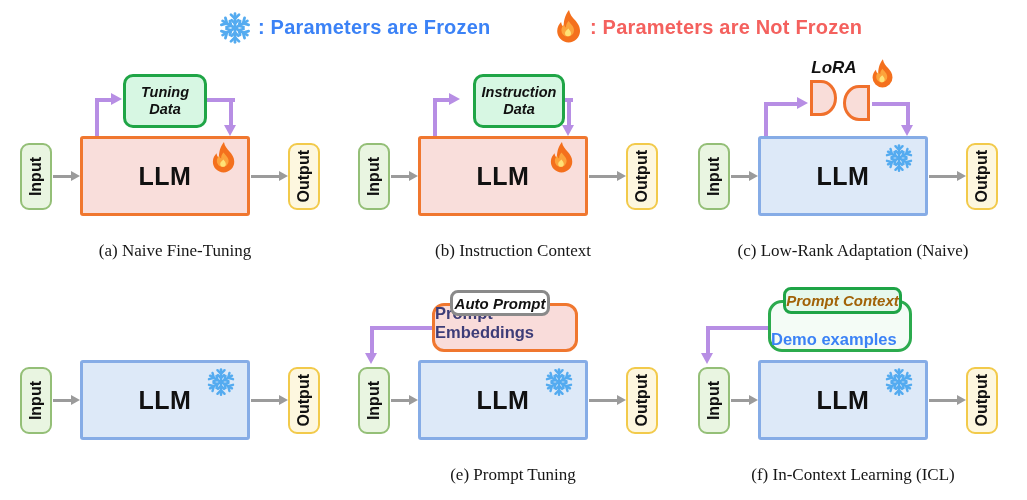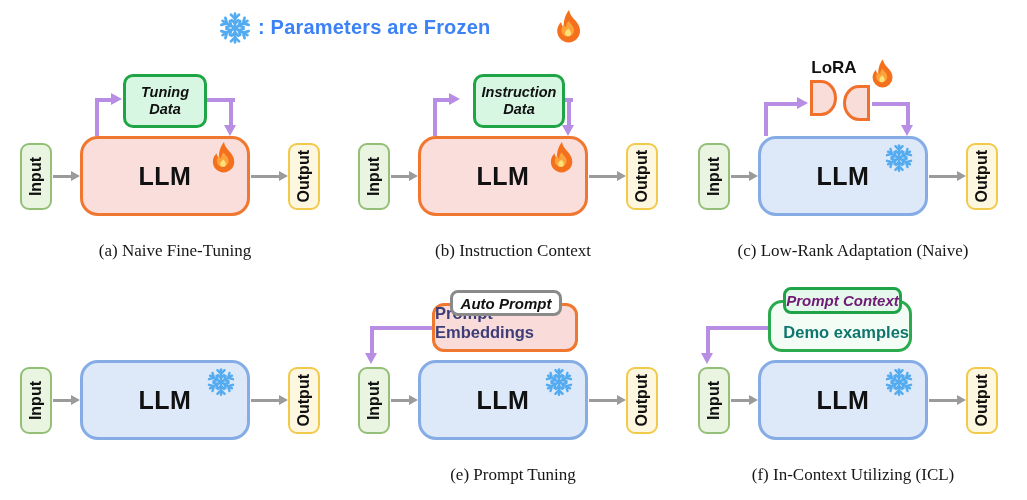--- a/index.html
+++ b/index.html
@@ -5,21 +5,21 @@
   html,body{margin:0;padding:0;background:#ffffff;}
   #frame{position:relative;width:1027px;height:500px;background:#fff;overflow:hidden;
          font-family:"Liberation Sans",sans-serif;}
   
   .legend-text{position:absolute;font-weight:bold;font-size:20px;letter-spacing:.2px;}
   
   .panel{position:absolute;width:330px;height:215px;}
   .caption{position:absolute;left:0;top:183px;width:330px;text-align:center;
            font-family:"Liberation Serif",serif;font-size:17px;color:#161616;}
   
-  .llm{position:absolute;left:70px;top:78px;width:170px;height:80px;border-radius:18px;
+  .llm{position:absolute;left:70px;top:78px;width:170px;height:80px;border-radius:3px;
        display:flex;align-items:center;justify-content:center;box-sizing:border-box;}
   .llm.tuned{background:#f9dedb;border:3px solid #f0772f;}
   .llm.frozen{background:#dde9f8;border:3px solid #86ace6;}
   .llmtext{font-size:25px;font-weight:bold;color:#111;letter-spacing:.5px;}
   
   .iobox{position:absolute;width:32px;height:67px;box-sizing:border-box;border-radius:9px;
          display:flex;align-items:center;justify-content:center;}
   .iobox.input{background:#e9f5e1;border:2.5px solid #94bf77;}
   .iobox.output{background:#fdf7df;border:2.5px solid #f2ca4b;}
   .vtext{writing-mode:vertical-rl;transform:rotate(180deg);font-size:16px;font-weight:bold;color:#111;}
@@ -35,39 +35,39 @@
   .pline{position:absolute;background:#b78ee4;}
   .phead-right{position:absolute;width:0;height:0;border-left:11px solid #b78ee4;
          border-top:6.5px solid transparent;border-bottom:6.5px solid transparent;}
   .phead-down{position:absolute;width:0;height:0;border-top:11px solid #b78ee4;
          border-left:6.5px solid transparent;border-right:6.5px solid transparent;}
   
   .lora-left{position:absolute;width:27px;height:36px;background:#f9ddd9;box-sizing:border-box;
              border:3.5px solid #f0702c;border-radius:0 16px 16px 0 / 0 50% 50% 0;}
   .lora-right{position:absolute;width:27px;height:36px;background:#f9ddd9;box-sizing:border-box;
              border:3.5px solid #f0702c;border-radius:16px 0 0 16px / 50% 0 0 50%;}
-  .lora-label{position:absolute;font-weight:bold;font-size:17px;color:#111;text-align:center;}
+  .lora-label{position:absolute;font-style:italic;font-weight:bold;font-size:17px;color:#111;text-align:center;}
   
   .pe-box{position:absolute;left:84px;top:21px;width:146px;height:49px;box-sizing:border-box;
           background:#f9dcda;border:3px solid #f0772f;border-radius:12px;
           display:flex;align-items:flex-end;justify-content:center;padding-bottom:7px;
           font-size:16.5px;font-weight:bold;color:#3d3d78;}
-  .ap-box{position:absolute;left:102px;top:8px;width:112px;height:26px;box-sizing:border-box;
+  .ap-box{position:absolute;left:102px;top:8px;width:100px;height:26px;box-sizing:border-box;
           background:#ffffff;border:3px solid #8a8a8a;border-radius:8px;z-index:3;
           display:flex;align-items:center;justify-content:center;
           font-size:15px;font-weight:bold;font-style:italic;color:#111;}
   
   .demo-box{position:absolute;left:80px;top:18px;width:144px;height:52px;box-sizing:border-box;
           background:#f4fcf6;border:3px solid #2cab4e;border-radius:14px;
-          display:flex;align-items:flex-end;justify-content:flex-end;padding-bottom:7px;
-          font-size:16.5px;font-weight:600;color:#0f766e;}
+          display:flex;align-items:flex-end;justify-content:flex-start;
+          font-size:16.5px;font-weight:600;color:#3b82f6;}
   .pc-box{position:absolute;left:95px;top:5px;width:119px;height:27px;box-sizing:border-box;
           background:#e6f8ec;border:3px solid #1ea446;border-radius:8px;z-index:3;
           display:flex;align-items:center;justify-content:center;
-          font-size:15px;font-weight:bold;font-style:italic;color:#701a75;}
+          font-size:15px;font-weight:bold;font-style:italic;color:#a16207;}
   .icon{position:absolute;}
 </style>
 </head>
 <body>
 
 <div id="frame">
 
   <svg class="icon" style="left:218px;top:11px" width="34" height="34" viewBox="-16 -16 32 32">
     <defs>
       <g id="sf-arm" stroke="#54abf0" stroke-width="2.6" stroke-linecap="round" fill="none">
@@ -86,20 +86,21 @@
       <use href="#sf-arm" transform="rotate(120)"></use>
     <use href="#sf-arm" transform="rotate(180)"></use>
       <use href="#sf-arm" transform="rotate(240)"></use>
       <use href="#sf-arm" transform="rotate(300)"></use>
   </svg>
   <span class="legend-text" style="left:258px;top:16px;color:#3b82f6">: Parameters are Frozen</span>
 
   <svg class="icon" style="left:552px;top:8px" width="32" height="38" viewBox="0 0 32 36">
       <use href="#flame"></use>
     </svg>
+  <span class="legend-text" style="left:590px;top:16px;color:#f4615e">: Parameters are Not Frozen</span>
 
   <div class="panel" style="left:10px;top:58px">
     <div class="pline" style="left:85px;top:40px;width:4px;height:38px"></div>
     <div class="pline" style="left:85px;top:40px;width:18px;height:4px"></div>
     <div class="phead-right" style="left:101px;top:35px"></div>
     <div class="pline" style="left:197px;top:40px;width:28px;height:4px"></div>
     <div class="pline" style="left:219px;top:40px;width:4px;height:28px"></div>
     <div class="phead-down" style="left:214px;top:67px"></div>
     <div class="databox" style="left:113px;top:16px;width:84px;height:54px">
       <span>Tuning Data</span>
@@ -271,16 +272,16 @@
         <use href="#sf-arm" transform="rotate(120)"></use>
       <use href="#sf-arm" transform="rotate(180)"></use>
         <use href="#sf-arm" transform="rotate(240)"></use>
         <use href="#sf-arm" transform="rotate(300)"></use>
     </svg>
     <div class="gline" style="left:241px;top:117px;width:28px"></div>
     <div class="ghead" style="left:269px;top:113px"></div>
     <div class="iobox output" style="left:278px;top:85px">
       <span class="vtext">Output</span>
     </div>
-    <div class="caption">(f) In-Context Utilizing (ICL)</div>
+    <div class="caption">(f) In-Context Learning (ICL)</div>
   </div>
 
 </div>
 
 </body></html>

